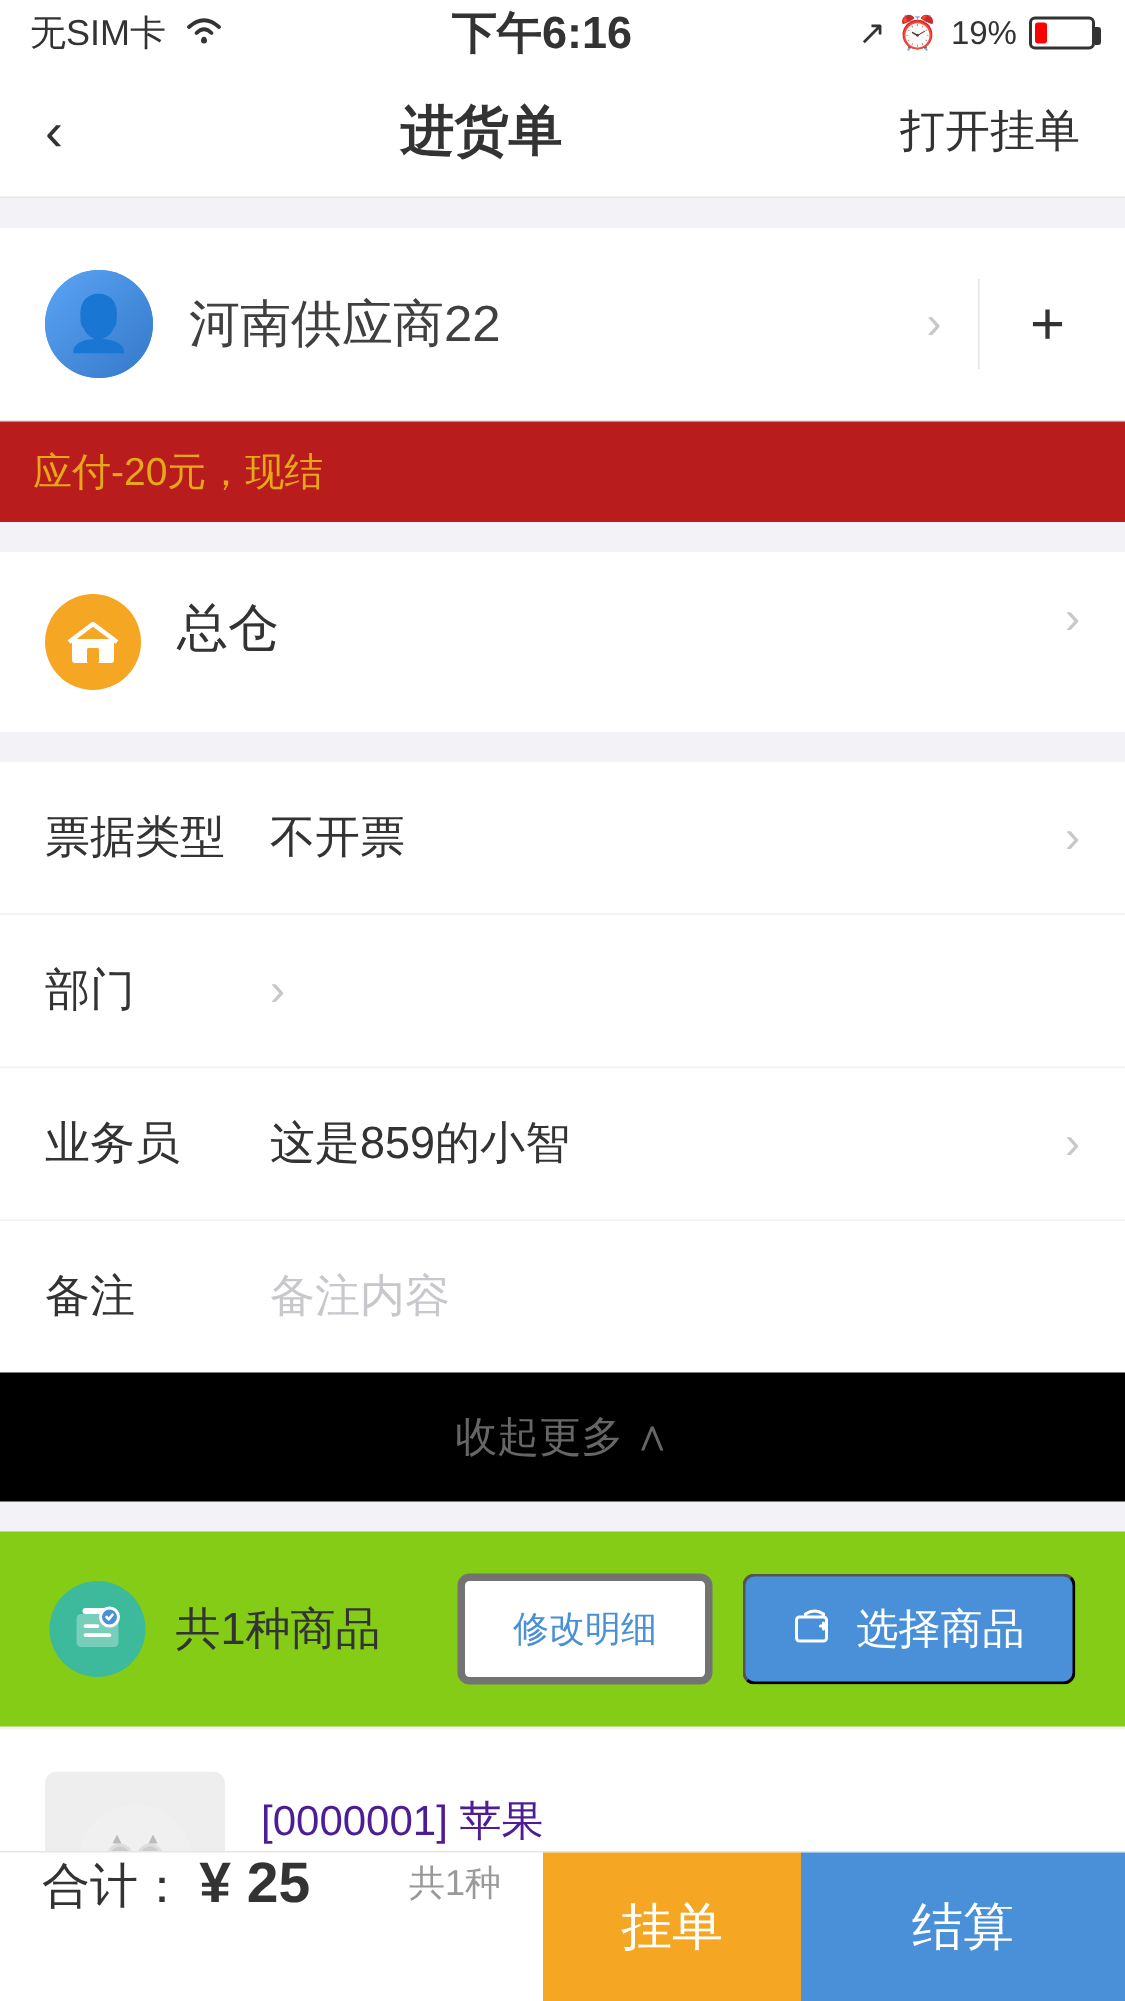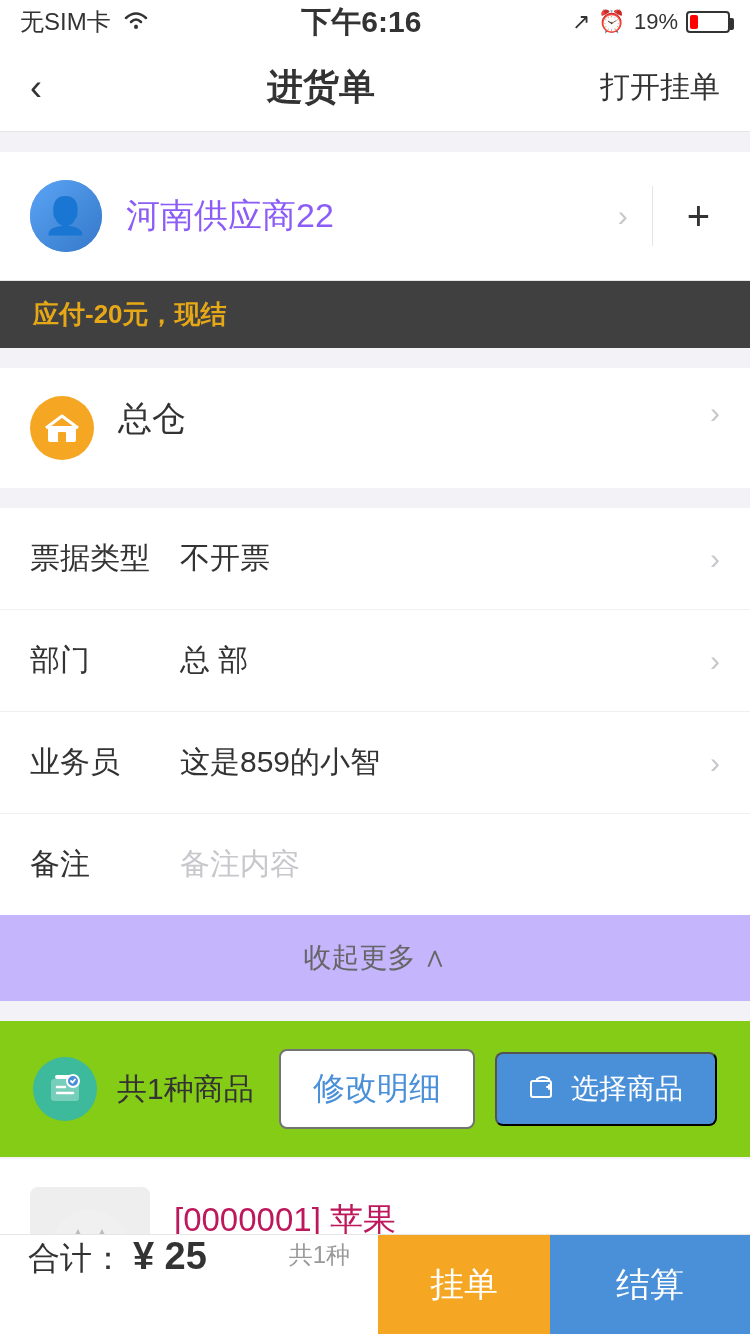--- a/index.html
+++ b/index.html
@@ -91,46 +91,45 @@
     .avatar-inner {
       width: 100%; height: 100%; border-radius: 50%;
       background: linear-gradient(135deg, #5ba4f5, #3478c9);
       display: flex; align-items: center; justify-content: center;
     }
     .avatar-person {
       font-size: 36px; color: #fff;
     }
     .supplier-name {
       font-size: 34px;
-      color: #8b5cf6;
+      color: #404040;
       flex: 1;
     }
     .chevron-right {
       color: #c7c7cc;
       font-size: 30px;
     }
     .divider-vertical {
       width: 1px; height: 60px;
       background: #e5e5e5;
       margin: 0 24px;
     }
     .add-btn {
       font-size: 40px;
       color: #333;
       cursor: pointer;
       padding: 0 10px;
     }
 
     
     .notice-bar {
-      background: #404040;
-      padding: 16px 33px;
+      background: #b91c1c;
+      padding: 16px 22px;
       font-size: 26px;
       color: #e6a817;
-      font-weight: bold;
     }
 
     
     .warehouse-row {
       background: #fff;
       display: flex;
       align-items: flex-start;
       padding: 28px 30px;
       margin-top: 20px;
     }
@@ -172,21 +171,21 @@
       flex: 1;
     }
     .form-placeholder {
       font-size: 30px;
       color: #c7c7cc;
       flex: 1;
     }
 
     
     .collapse-bar {
-      background: #c4b5fd;
+      background: #000000;
       display: flex;
       align-items: center;
       justify-content: center;
       padding: 24px;
       font-size: 28px;
       color: #666;
       cursor: pointer;
     }
 
     
@@ -203,24 +202,24 @@
       background: #3db99c;
       display: flex; align-items: center; justify-content: center;
       flex-shrink: 0;
     }
     .product-count-text {
       font-size: 30px;
       color: #333;
       flex: 1;
     }
     .btn-outline {
-      border: 2px solid #737373;
+      border: 5px solid #737373;
       background: #fff;
       color: #4a90d9;
-      font-size: 32px;
+      font-size: 24px;
       padding: 16px 32px;
       border-radius: 8px;
       cursor: pointer;
     }
     .btn-primary {
       background: #4a90d9;
       color: #fff;
       font-size: 28px;
       padding: 16px 32px;
       border-radius: 8px;
@@ -246,21 +245,21 @@
       flex-shrink: 0;
       display: flex; align-items: center; justify-content: center;
       overflow: hidden;
     }
     .product-thumb-inner {
       width: 100%; height: 100%;
       display: flex; align-items: center; justify-content: center;
       background: #eee;
     }
     .product-info { flex: 1; }
-    .product-name { font-size: 33px; color: #be185d; margin-bottom: 16px; }
+    .product-name { font-size: 28px; color: #4c1d95; margin-bottom: 16px; }
     .product-price { font-size: 28px; color: #333; }
     .price-highlight { color: #4a90d9; }
     .product-more {
       font-size: 28px;
       color: #999;
       cursor: pointer;
       padding: 10px;
     }
 
     
@@ -289,21 +288,21 @@
       background: #f5a623;
       color: #fff;
       font-size: 34px;
       font-weight: 500;
       display: flex;
       align-items: center;
       justify-content: center;
       cursor: pointer;
     }
     .btn-settle {
-      width: 200px;
+      width: 216px;
       background: #4a90d9;
       color: #fff;
       font-size: 34px;
       font-weight: 500;
       display: flex;
       align-items: center;
       justify-content: center;
       cursor: pointer;
     }
 
@@ -369,21 +368,20 @@
 </div>
 
 <div class="form-section">
   <div class="form-row">
     <span class="form-label">票据类型</span>
     <span class="form-value">不开票</span>
     <span class="chevron-right">›</span>
   </div>
   <div class="form-row">
     <span class="form-label">部门</span>
-    <span class="form-value">总 部</span>
     <span class="chevron-right">›</span>
   </div>
   <div class="form-row">
     <span class="form-label">业务员</span>
     <span class="form-value">这是859的小智</span>
     <span class="chevron-right">›</span>
   </div>
   <div class="form-row">
     <span class="form-label">备注</span>
     <span class="form-placeholder">备注内容</span>

